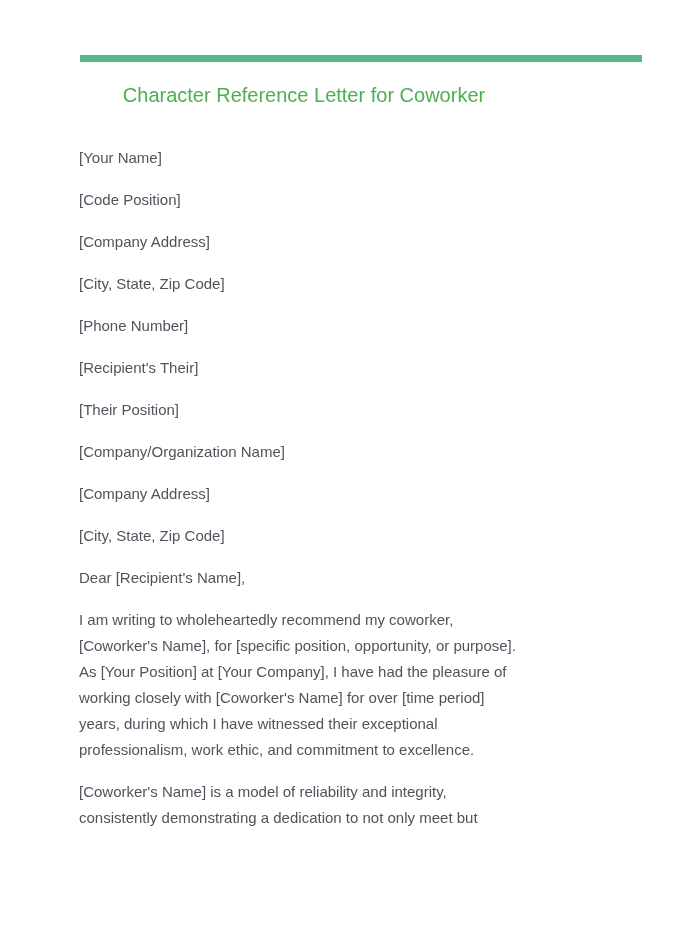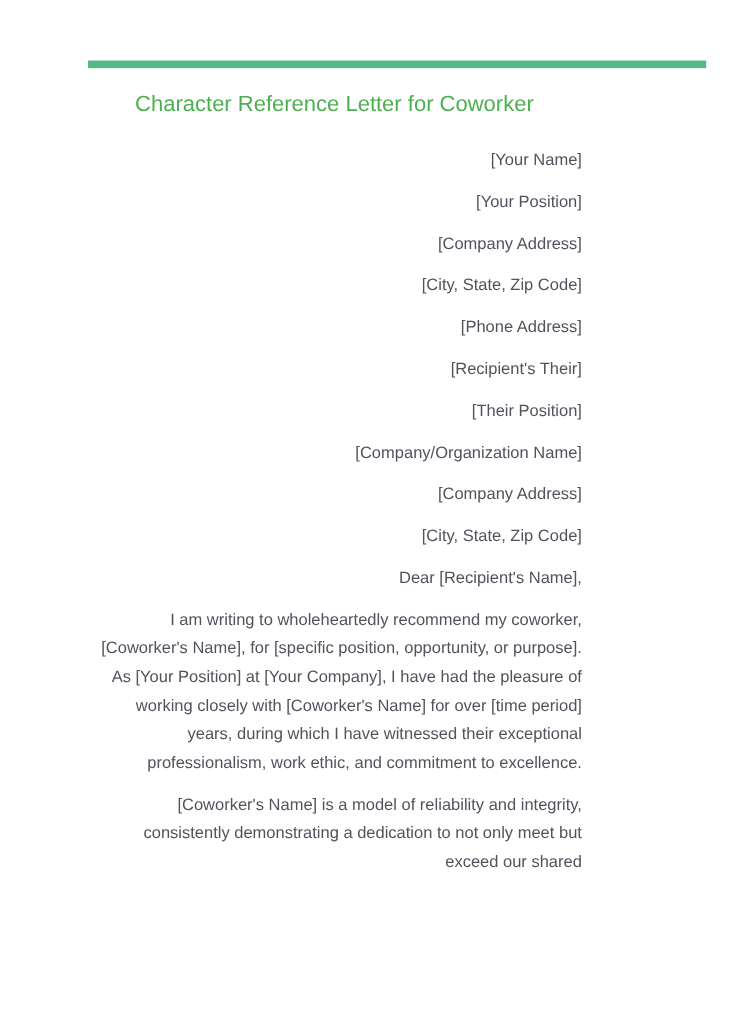--- a/index.html
+++ b/index.html
@@ -38,22 +38,21 @@
   .content {
     position: absolute;
     left: 79px;
     top: 129px;
     width: 450px;
     font-size: 15px;
     line-height: 26px;
     color: #51535c;
   }
   .content p {
-    margin: 4px 0 12px 0;
-    text-align: right;
+    margin: 16px 0 12px 0;
   }
   .footer {
     position: absolute;
     left: 313px;
     top: 889px;
     white-space: nowrap;
     font-family: "DejaVu Sans", sans-serif;
     font-size: 13.5px;
     color: #3b3b3b;
     letter-spacing: 0.2px;
@@ -68,24 +67,24 @@
 <body>
 
 <div class="page">
 
   <div class="top-bar"></div>
 
   <h1 class="heading">Character Reference Letter for Coworker</h1>
 
   <div class="content">
     <p>[Your Name]</p>
-    <p>[Your Position]</p>
+    <p>[Code Position]</p>
     <p>[Company Address]</p>
     <p>[City, State, Zip Code]</p>
-    <p>[Phone Address]</p>
+    <p>[Phone Number]</p>
     <p>[Recipient's Their]</p>
     <p>[Their Position]</p>
     <p>[Company/Organization Name]</p>
     <p>[Company Address]</p>
     <p>[City, State, Zip Code]</p>
     <p>Dear [Recipient's Name],</p>
     <p>I am writing to wholeheartedly recommend my coworker, [Coworker's Name], for [specific position, opportunity, or purpose]. As [Your Position] at [Your Company], I have had the pleasure of working closely with [Coworker's Name] for over [time period] years, during which I have witnessed their exceptional professionalism, work ethic, and commitment to excellence.</p>
     <p>[Coworker's Name] is a model of reliability and integrity, consistently demonstrating a dedication to not only meet but exceed our shared</p>
   </div>
 

